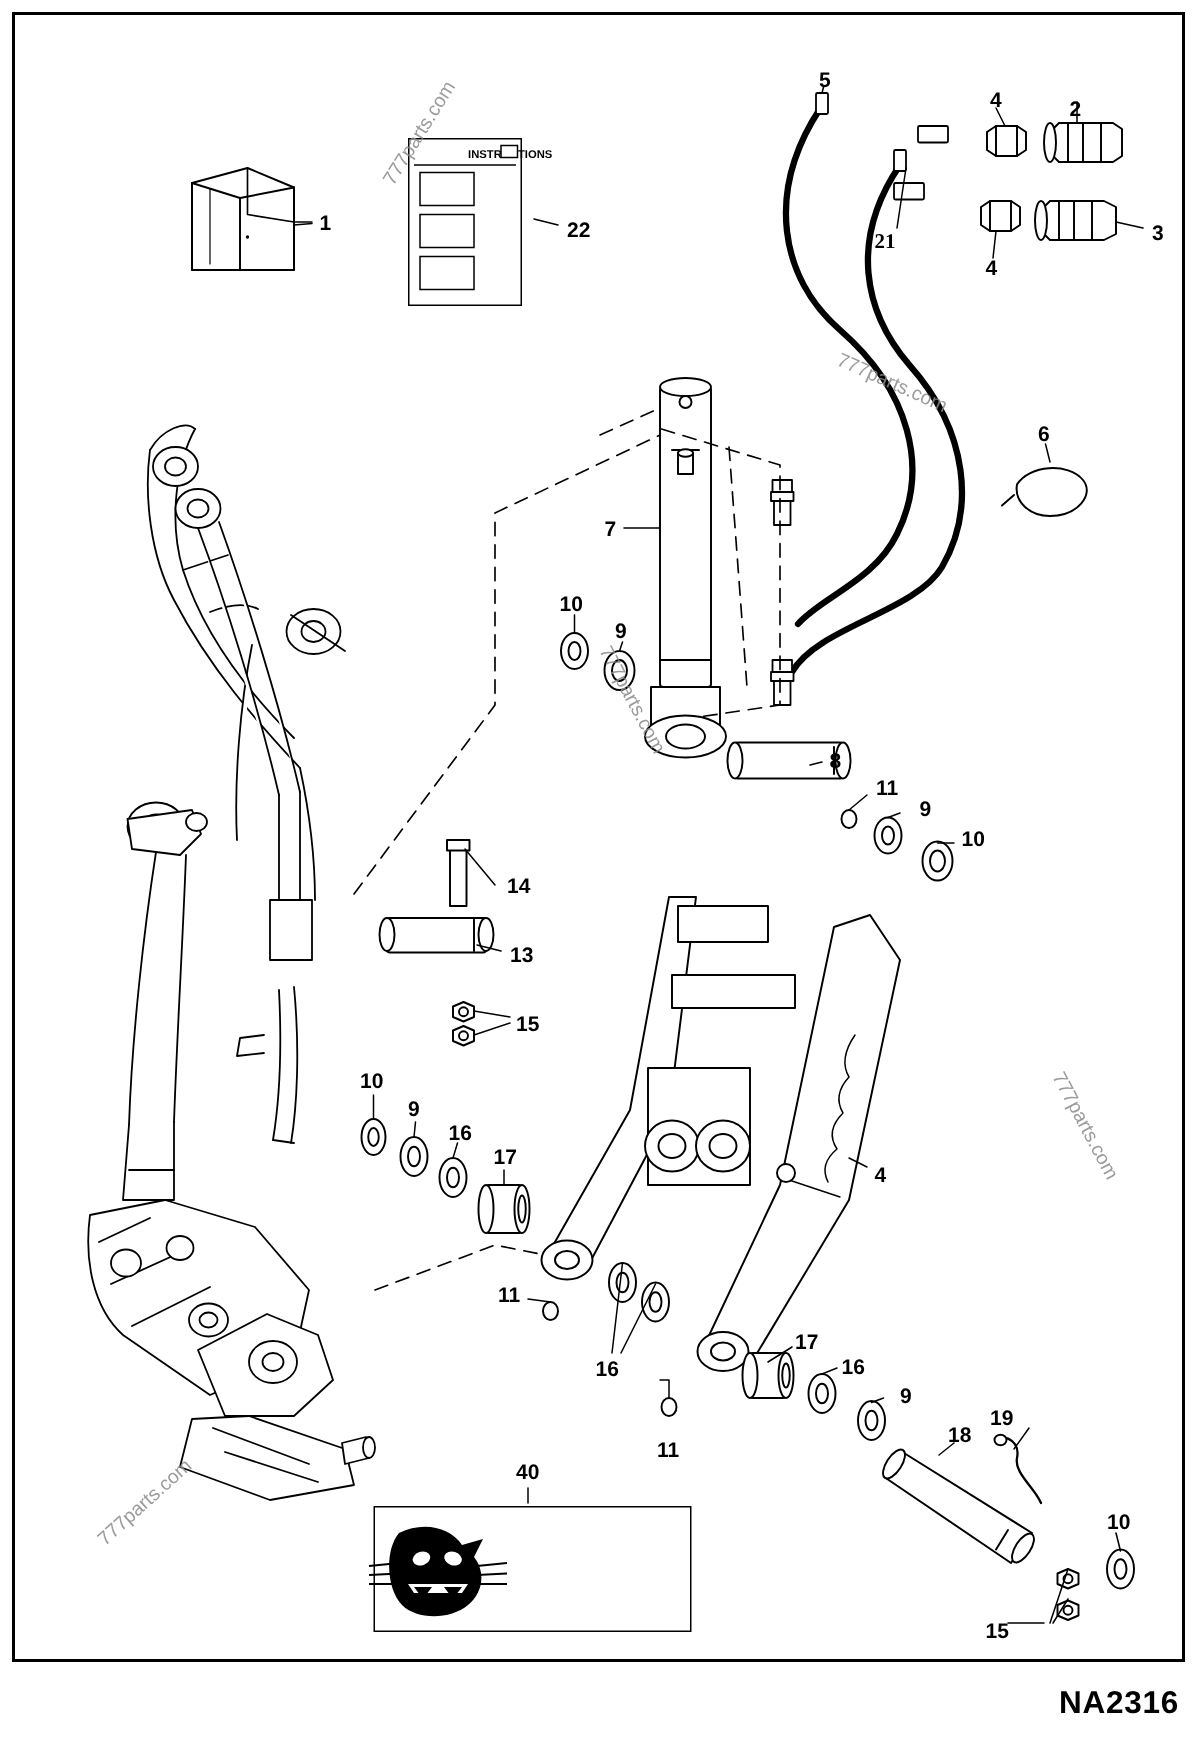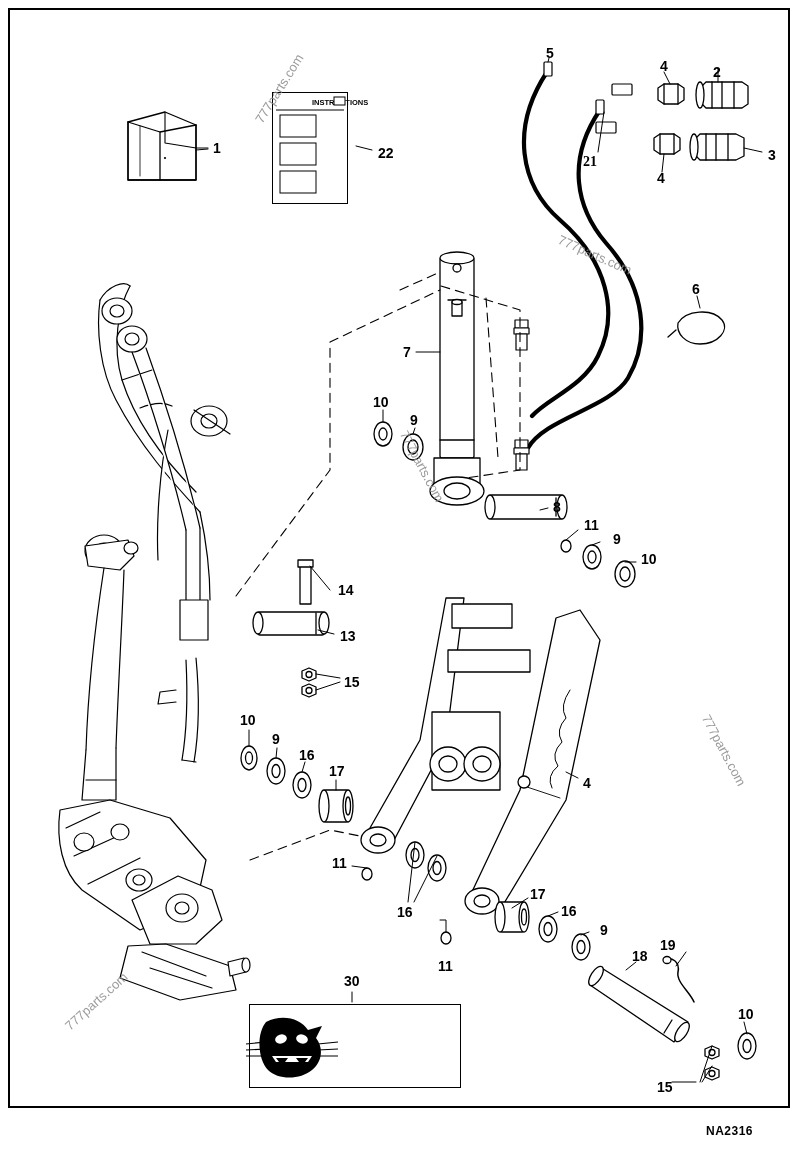--- a/index.html
+++ b/index.html
@@ -30,21 +30,21 @@
     position: absolute;
     font-family: "Liberation Sans", sans-serif;
     font-size: 14px;
     font-weight: bold;
     color: #000;
     white-space: nowrap;
   }
   .partnum {
     position: absolute;
     font-family: "Liberation Sans", sans-serif;
-    font-size: 12px;
+    font-size: 21px;
     font-weight: bold;
     letter-spacing: 0.5px;
     color: #000;
   }
   .wm {
     position: absolute;
     font-family: "Liberation Sans", sans-serif;
     font-size: 13px;
     color: #8a8a8a;
     white-space: nowrap;
@@ -472,21 +472,21 @@
   <div class="callout" style="left:338px; top:582px;">14</div>
   <div class="callout" style="left:344px; top:674px;">15</div>
   <div class="callout" style="left:657px; top:1079px;">15</div>
   <div class="callout" style="left:299px; top:747px;">16</div>
   <div class="callout" style="left:397px; top:904px;">16</div>
   <div class="callout" style="left:561px; top:903px;">16</div>
   <div class="callout" style="left:329px; top:763px;">17</div>
   <div class="callout" style="left:530px; top:886px;">17</div>
   <div class="callout" style="left:632px; top:948px;text-align:center;">18</div>
   <div class="callout" style="left:660px; top:937px;">19</div>
-  <div class="callout" style="left:344px; top:973px;">30</div>
+  <div class="callout" style="left:344px; top:973px;">40</div>
   <div class="callout" style="left:583px; top:154px;font-family:Liberation Serif, serif;">21</div>
   <div class="callout" style="left:378px; top:145px;">22</div>
 
   <div class="wm" style="left:252px; top:118px; transform: rotate(-58deg); transform-origin: left top;">777parts.com</div>
   <div class="wm" style="left:562px; top:232px; transform: rotate(24deg); transform-origin: left top;">777parts.com</div>
   <div class="wm" style="left:410px; top:428px; transform: rotate(62deg); transform-origin: left top;">777parts.com</div>
   <div class="wm" style="left:712px; top:712px; transform: rotate(62deg); transform-origin: left top;">777parts.com</div>
   <div class="wm" style="left:62px; top:1022px; transform: rotate(-42deg); transform-origin: left top;">777parts.com</div>
 
   <div class="partnum" style="left:706px; top:1124px;">NA2316</div>

